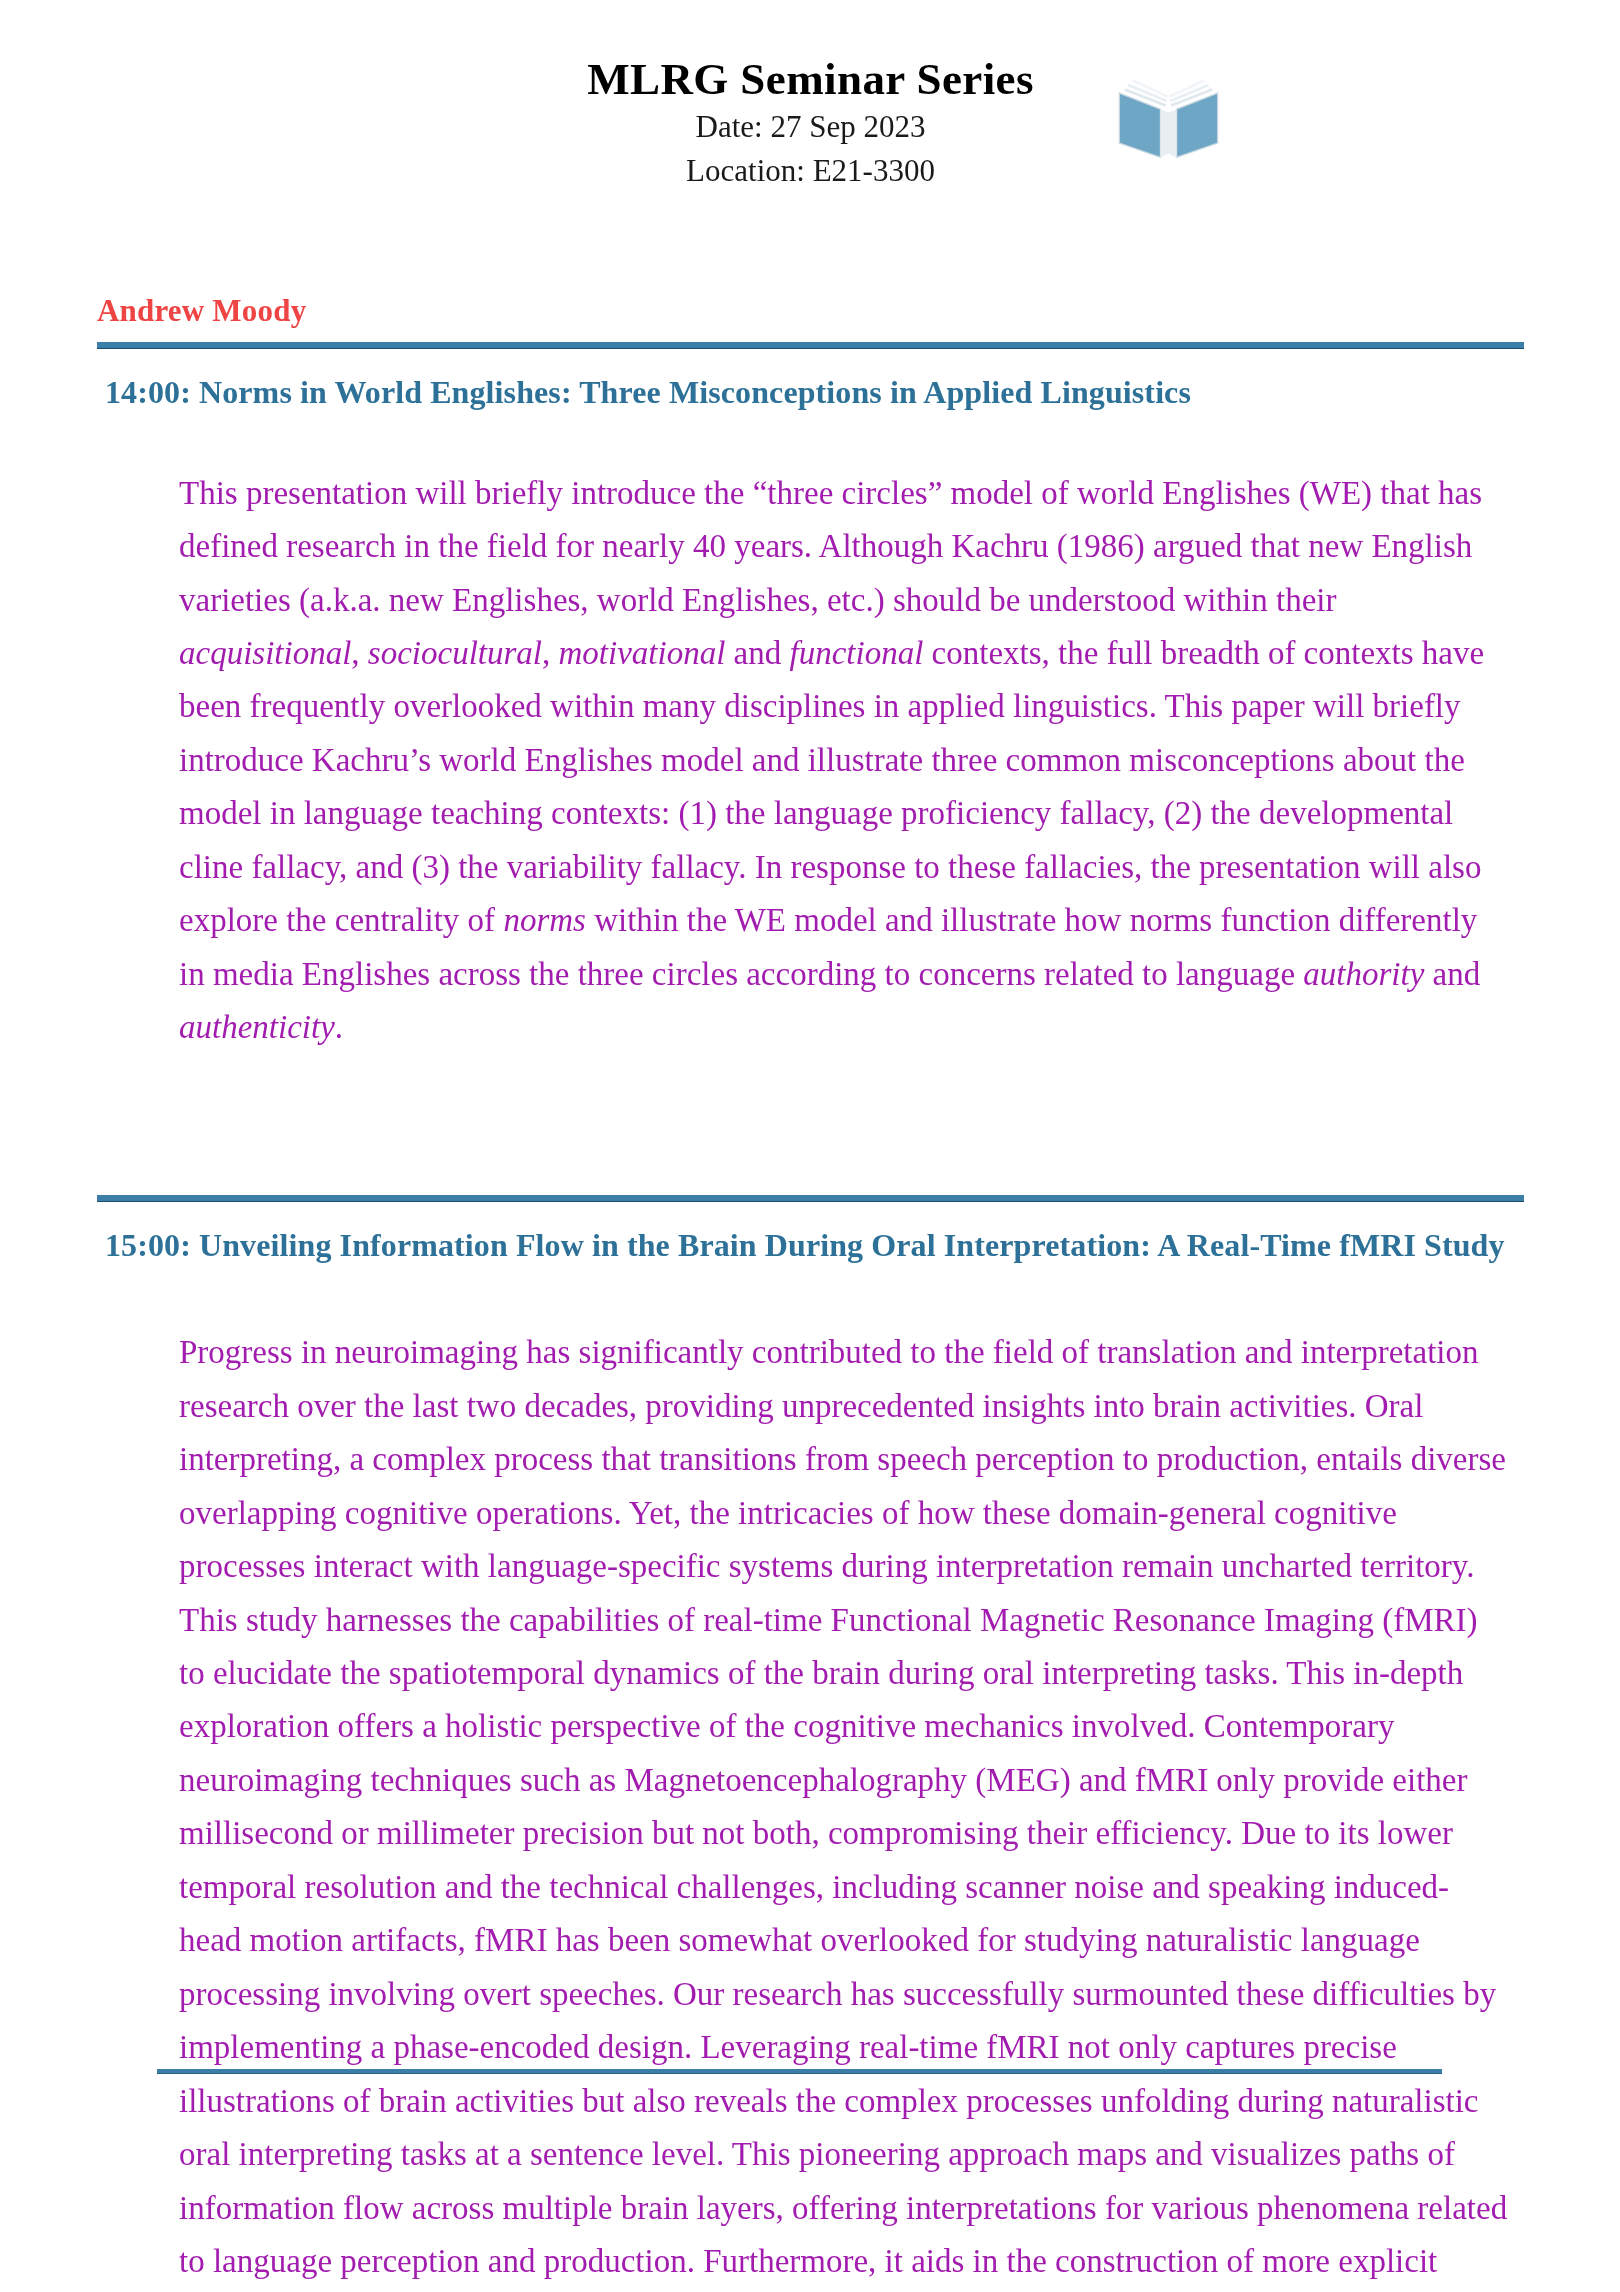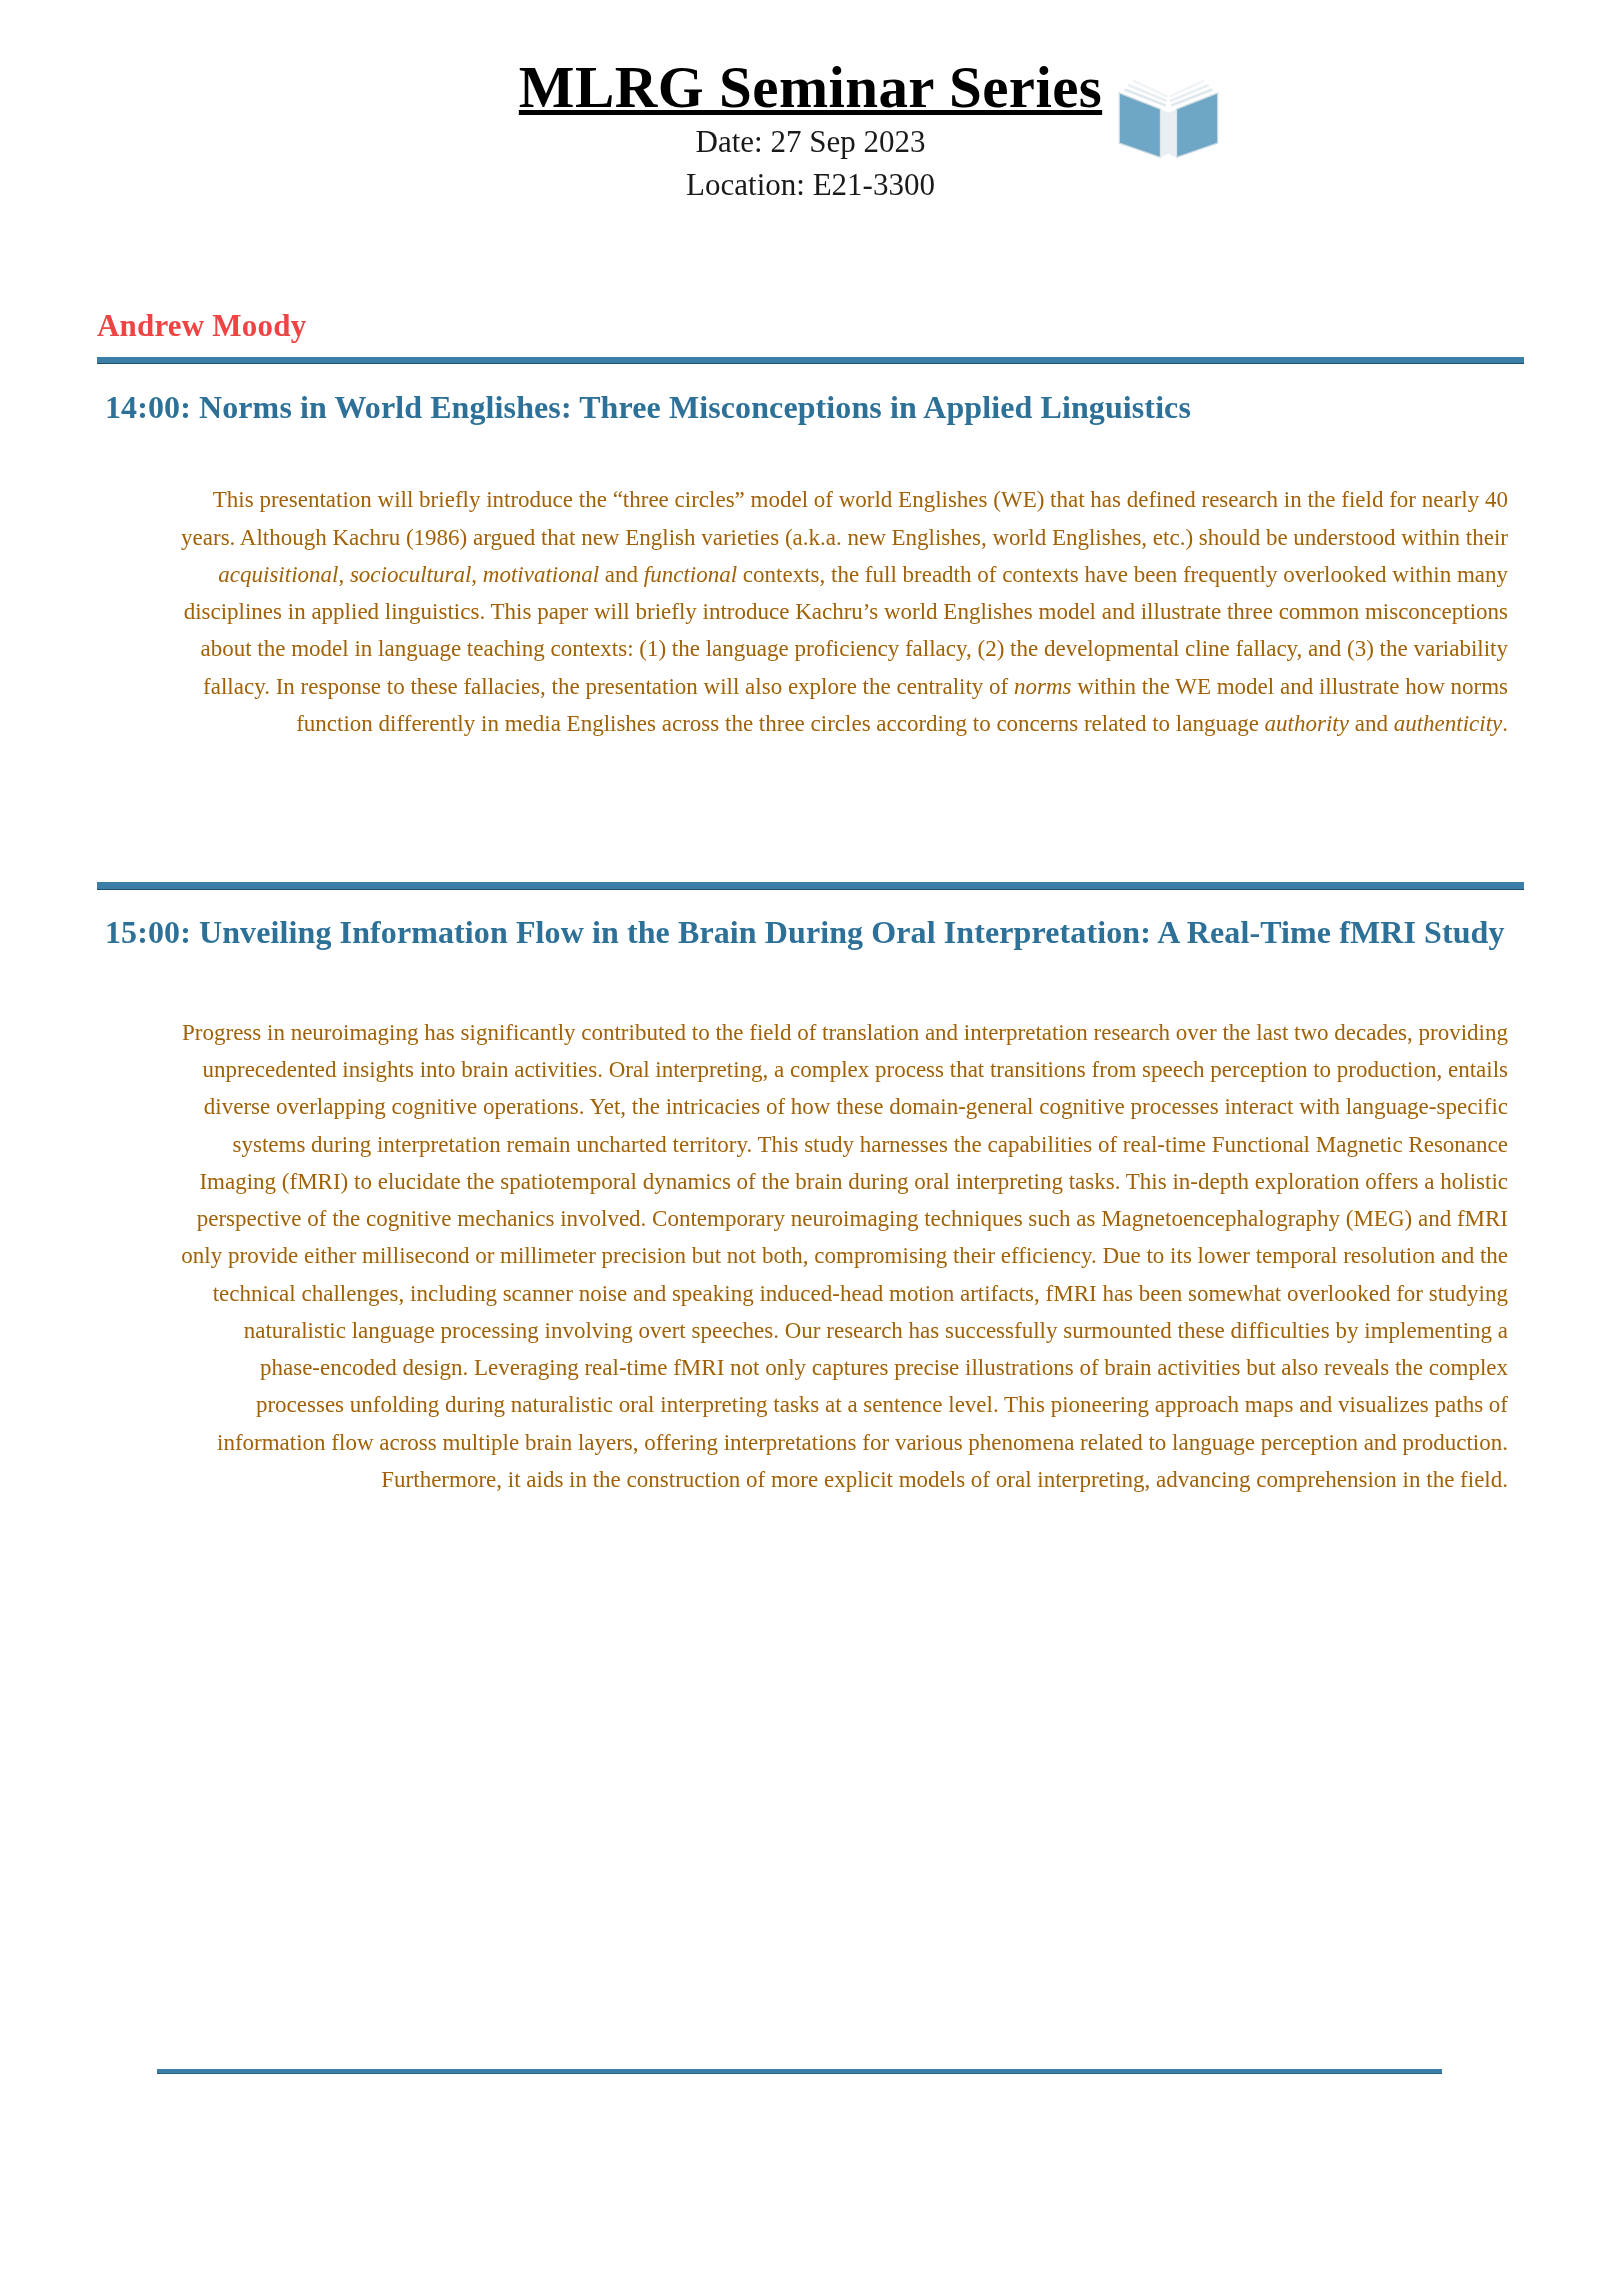--- a/index.html
+++ b/index.html
@@ -28,26 +28,25 @@
 
   
   .header {
     position: relative;
     padding-top: 56px;
     text-align: center;
   }
   .doc-title {
     font-family: "Liberation Serif", "DejaVu Serif", serif;
     font-weight: bold;
-    font-size: 59px;
+    font-size: 45px;
     line-height: 1.06;
     letter-spacing: 0.4px;
     color: #000000;
     margin: 0;
-    text-decoration: underline;
   }
   .subline {
     font-size: 31px;
     line-height: 1.28;
     color: #1a1a1a;
     margin: 0;
     padding-top: 3.6px;
   }
   .book-icon {
     position: absolute;
@@ -83,27 +82,27 @@
   .talk-title {
     font-family: "Liberation Serif", "DejaVu Serif", serif;
     font-weight: bold;
     font-size: 32px;
     line-height: 1.46;
     color: #2e7198;
     margin: 8px;
     letter-spacing: 0.1px;
   }
   .abstract {
-    font-size: 23px;
+    font-size: 33px;
     line-height: 1.62;
-    color: #a16207;
+    color: #a21caf;
     margin: 0;
     padding-left: 82px;
     padding-right: 16px;
-    text-align: right;
+    text-align: left;
   }
   .abstract-1 { padding-top: 43px; }
   .abstract-2 { padding-top: 50px; }
   .abstract em { font-style: italic; }
 
   .rule-thin-wrap {
     position: absolute;
     left: 157px;
     top: 2069px;
     width: 1285px;

